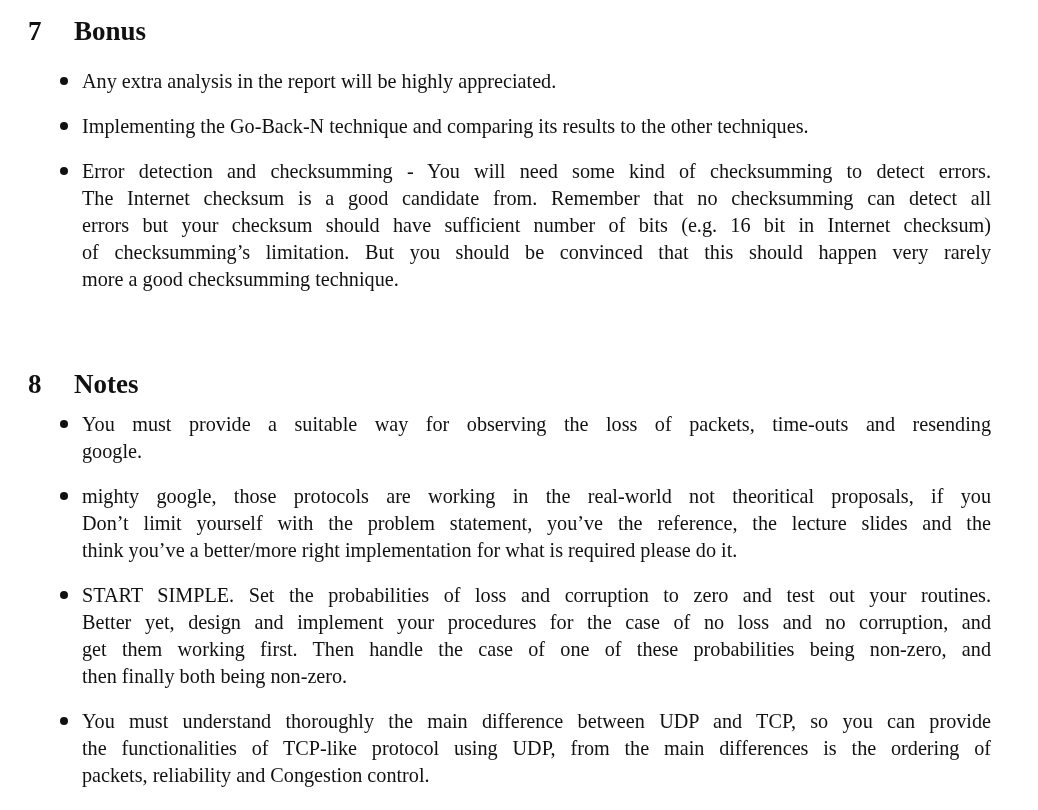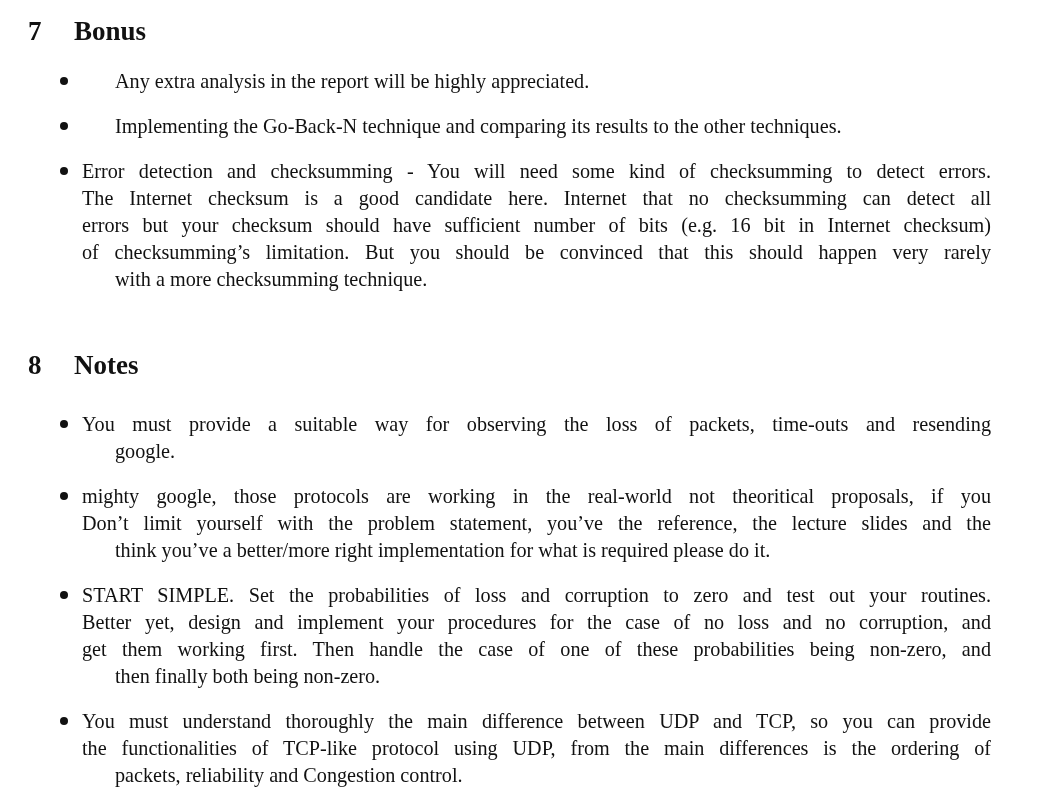--- a/index.html
+++ b/index.html
@@ -51,21 +51,20 @@
       height: 27px;
       font-size: 20.2px;
       line-height: 27px;
       white-space: nowrap;
       text-align: justify;
       text-align-last: justify;
     }
     .line.last {
       text-align: left;
       text-align-last: left;
-      margin-left: 33px;
     }
   </style>
 </head>
 <body>
 
 <div class="section-heading" style="top:16px;">
   <span class="num">7</span><span>Bonus</span>
 </div>
 
 <div class="bullet-item" style="top:68px;">
@@ -79,28 +78,28 @@
   <span class="bullet-dot"></span>
   <div class="bullet-lines">
     <span class="line last">Implementing the Go-Back-N technique and comparing its results to the other techniques.</span>
   </div>
 </div>
 
 <div class="bullet-item" style="top:158px;">
   <span class="bullet-dot"></span>
   <div class="bullet-lines">
     <span class="line">Error detection and checksumming - You will need some kind of checksumming to detect errors.</span>
-    <span class="line">The Internet checksum is a good candidate here. Internet that no checksumming can detect all</span>
+    <span class="line">The Internet checksum is a good candidate from. Remember that no checksumming can detect all</span>
     <span class="line">errors but your checksum should have sufficient number of bits (e.g. 16 bit in Internet checksum)</span>
     <span class="line">of checksumming’s limitation. But you should be convinced that this should happen very rarely</span>
-    <span class="line last">with a more checksumming technique.</span>
+    <span class="line last">more a good checksumming technique.</span>
   </div>
 </div>
 
-<div class="section-heading" style="top:350px;">
+<div class="section-heading" style="top:369px;">
   <span class="num">8</span><span>Notes</span>
 </div>
 
 <div class="bullet-item" style="top:411px;">
   <span class="bullet-dot"></span>
   <div class="bullet-lines">
     <span class="line">You must provide a suitable way for observing the loss of packets, time-outs and resending</span>
     <span class="line last">google.</span>
   </div>
 </div>

